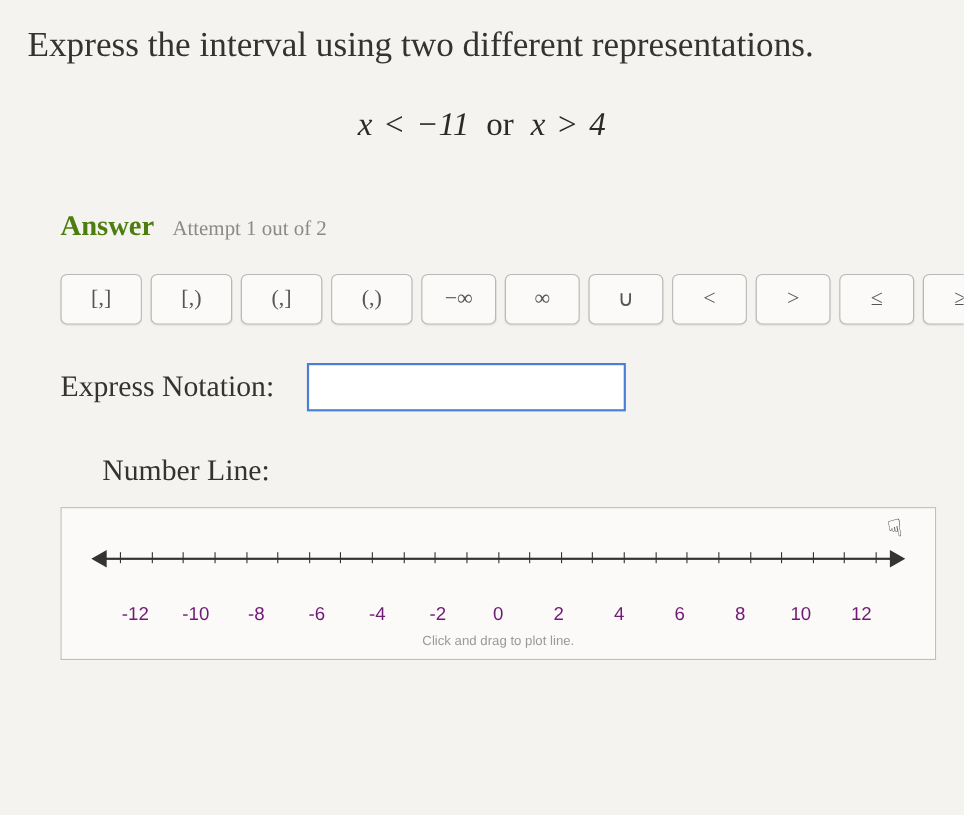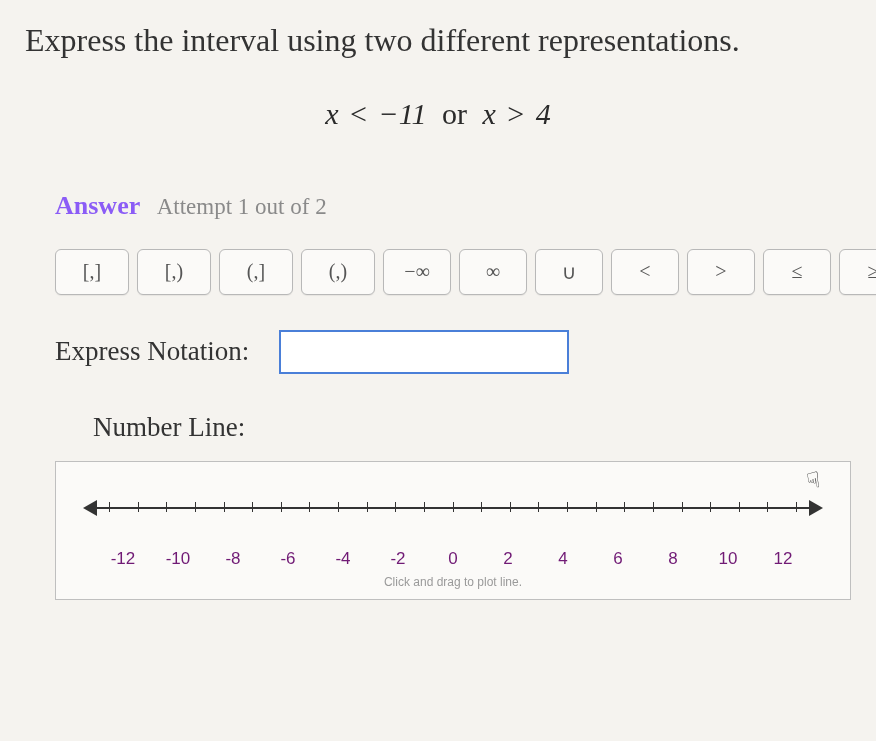--- a/index.html
+++ b/index.html
@@ -29,27 +29,27 @@
   .math-expr .word { font-style: normal; padding: 0 8px; }
   .answer-section {
     margin-left: 30px;
   }
   .answer-header {
     font-size: 26px;
     margin-bottom: 28px;
   }
   .answer-header .label {
     font-weight: bold;
-    color: #8b5cf6;
+    color: #4d7c0f;
     text-align: right;
   }
   .answer-header .attempt {
     color: #8a8a8a;
     font-weight: normal;
-    font-size: 23px;
+    font-size: 19px;
     margin-left: 10px;
   }
   .symbol-row {
     display: flex;
     gap: 8px;
     margin-bottom: 35px;
     flex-wrap: nowrap;
   }
   .sym-btn {
     border: 1px solid #b8b8b8;

